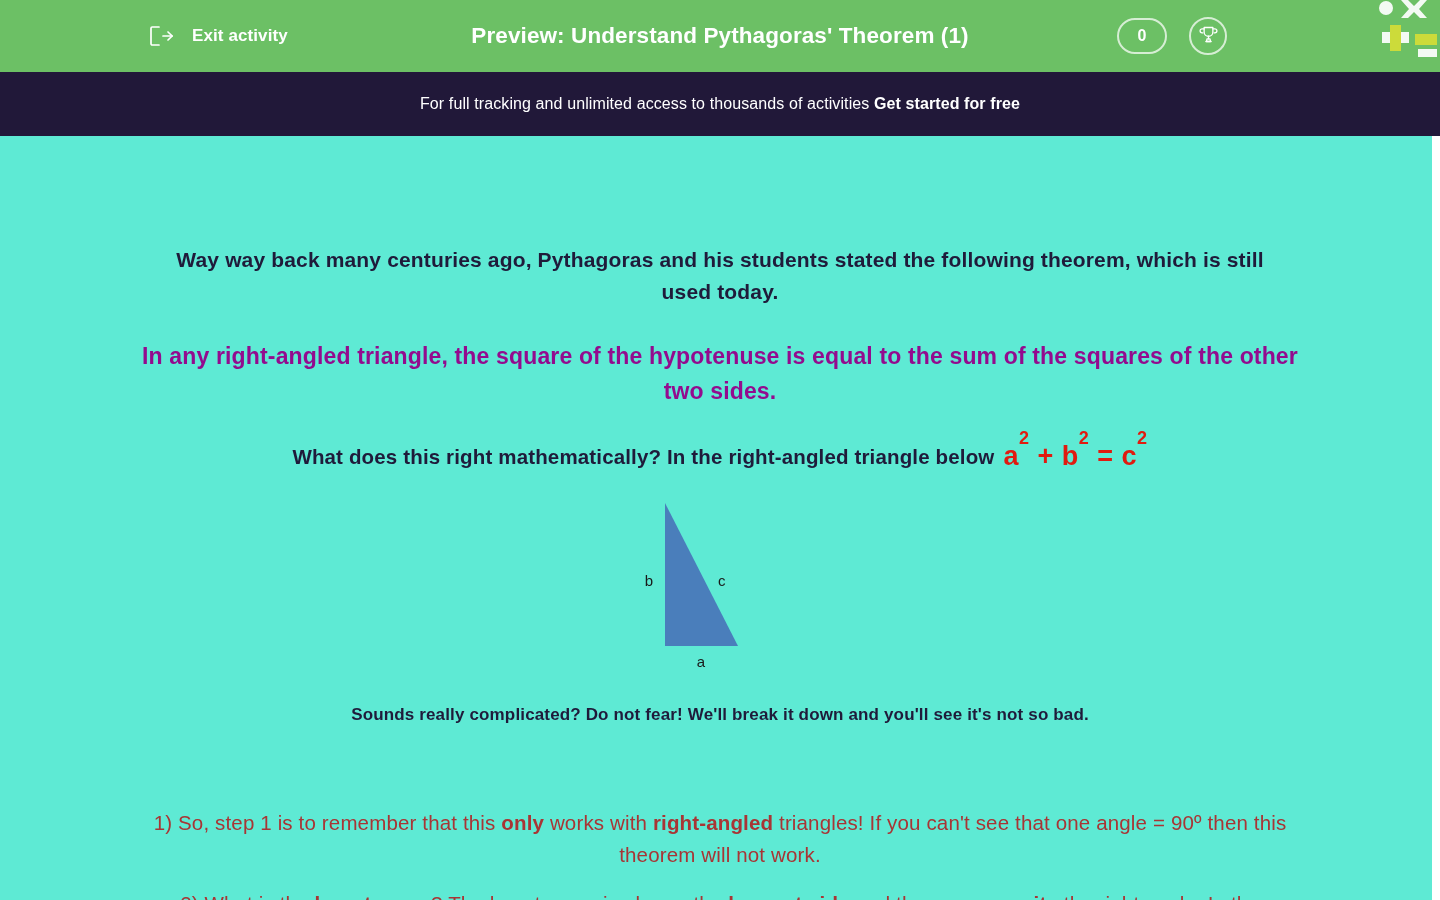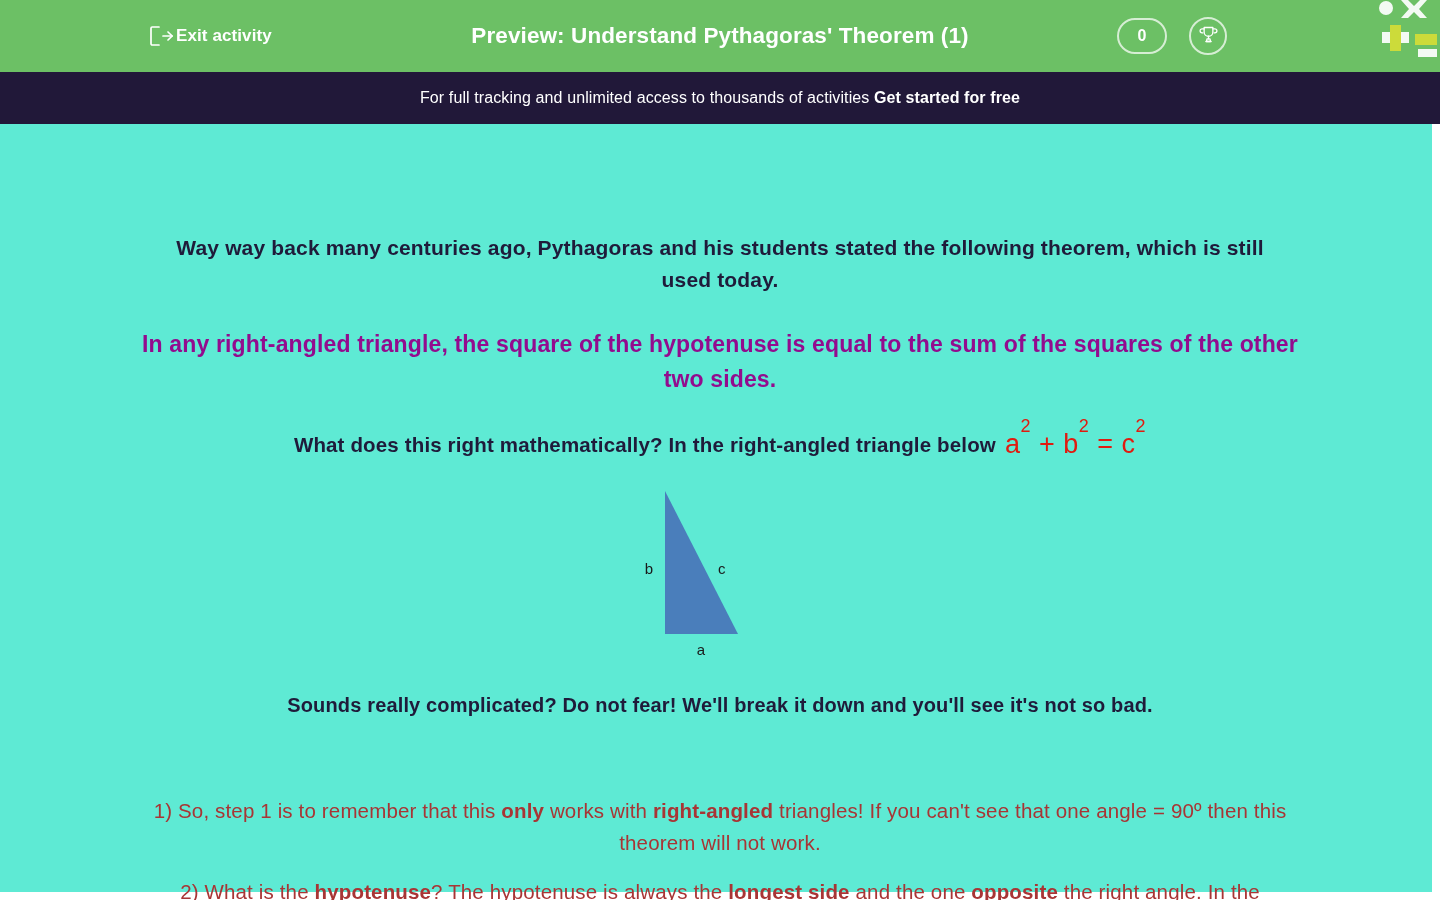--- a/index.html
+++ b/index.html
@@ -22,21 +22,21 @@
     align-items: center;
   }
 
   .exit-activity {
     position: absolute;
     left: 148px;
     top: 50%;
     transform: translateY(-50%);
     display: flex;
     align-items: center;
-    gap: 2px;
+    gap: 18px;
     cursor: pointer;
   }
   .exit-icon { width: 26px; height: 24px; display: block; }
   .exit-label {
     color: #ffffff;
     font-size: 17px;
     font-weight: 600;
     letter-spacing: .1px;
     white-space: nowrap;
   }
@@ -92,21 +92,21 @@
     right: 0;
     top: 0;
     width: 80px;
     height: 58px;
     pointer-events: none;
   }
 
   
   .promo-banner {
     width: 1440px;
-    height: 52px;
+    height: 64px;
     background: #211839;
     display: flex;
     align-items: center;
     justify-content: center;
   }
   .promo-text {
     color: #ffffff;
     font-size: 16px;
     font-weight: 400;
     letter-spacing: .1px;
@@ -154,21 +154,21 @@
     left: 150px;
     width: 1140px;
     font-size: 20.5px;
     font-weight: 600;
     color: #1F1B3A;
     white-space: nowrap;
   }
   .eq {
     color: #E01B10;
     font-size: 27px;
-    font-weight: 400;
+    font-weight: 700;
     letter-spacing: .5px;
     margin-left: 9px;
     vertical-align: -1px;
   }
   .eq sup { font-size: 18px; top: -.62em; position: relative; }
 
   
   .figure {
     position: absolute;
     top: 355px;
@@ -176,21 +176,21 @@
     width: 1440px;
     height: 240px;
   }
   .figure svg { display: block; margin: 0 auto; }
 
   .p-sounds {
     position: absolute;
     top: 566px;
     left: 150px;
     width: 1140px;
-    font-size: 20px;
+    font-size: 17px;
     font-weight: 600;
     color: #1F1B3A;
   }
 
   .p-step {
     position: absolute;
     left: 150px;
     width: 1140px;
     font-size: 20.5px;
     font-weight: 500;

